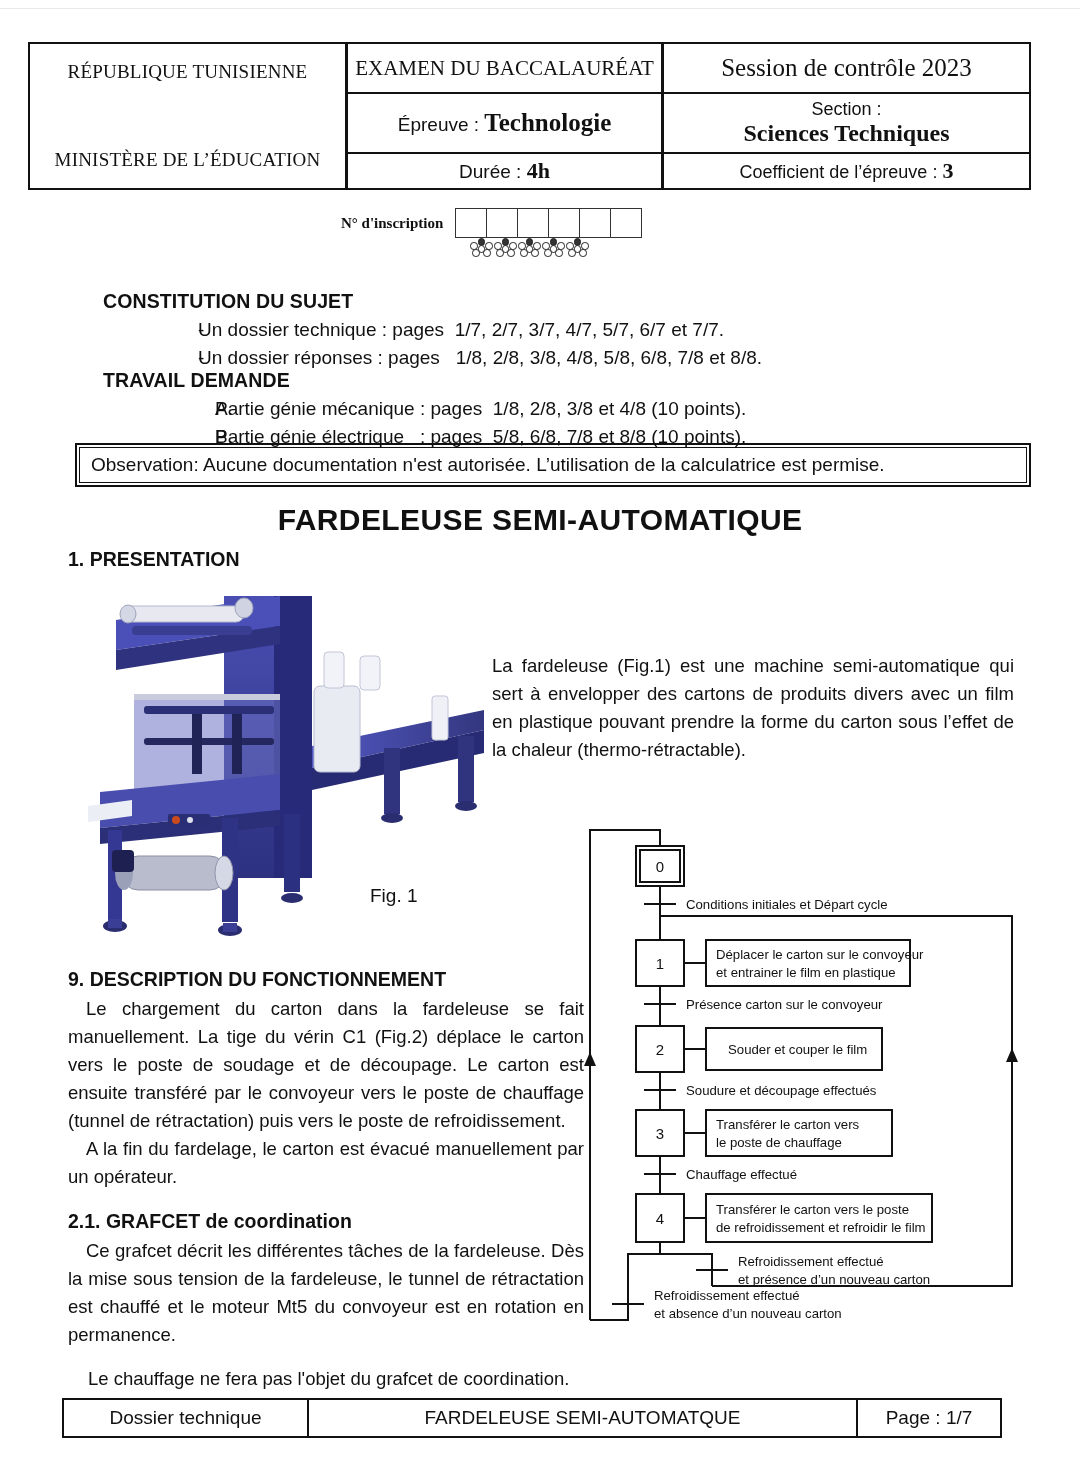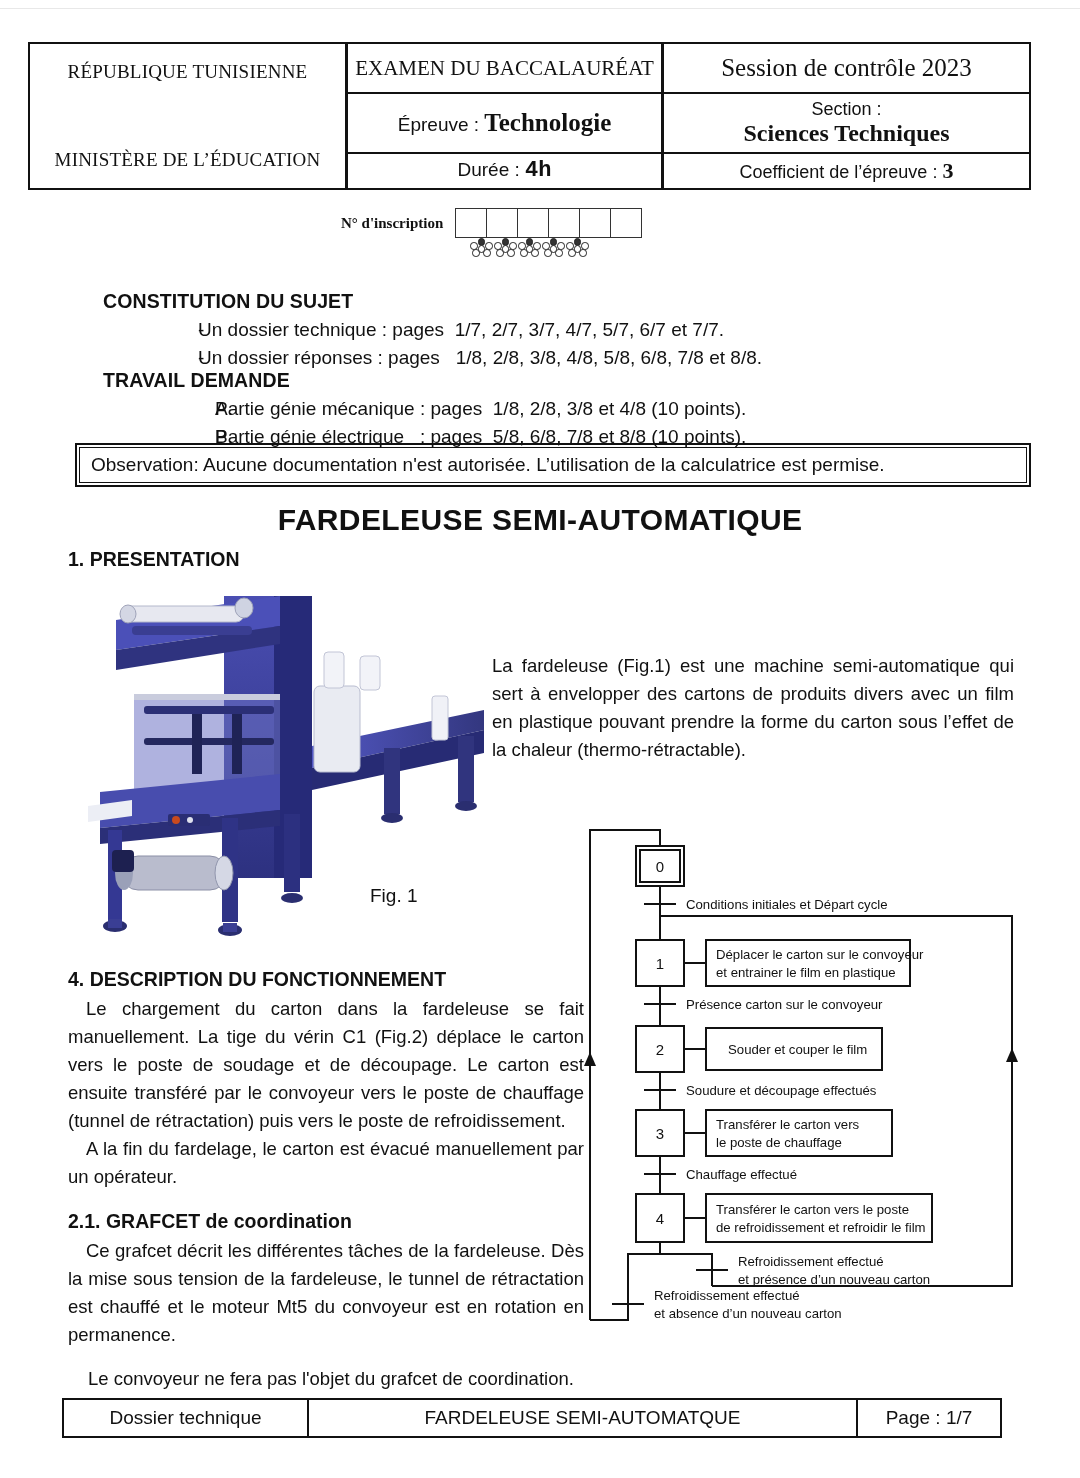--- a/index.html
+++ b/index.html
@@ -23,21 +23,21 @@
   .hdr-c2 .hdr-cell:last-child,.hdr-c3 .hdr-cell:last-child{border-bottom:none;}
   .r1{height:50px;} .r2{height:60px;} .r3{height:33px;}
   .ministry-line{font-family:"Liberation Serif", serif;font-size:19px;letter-spacing:.2px;}
   .exam-title{font-family:"Liberation Serif", serif;font-size:21px;}
   .session-title{font-family:"Liberation Serif", serif;font-size:25px;}
   .epreuve-row{font-size:19px;}
   .epreuve-val{font-family:"Liberation Serif", serif;font-weight:bold;font-size:25px;}
   .section-lbl{font-size:18px;}
   .section-val{font-family:"Liberation Serif", serif;font-weight:bold;font-size:24px;line-height:1.1;}
   .duree-row{font-size:19px;}
-  .duree-val{font-family:Liberation Mono, monospace;font-weight:bold;font-size:22px;}
+  .duree-val{font-family:Liberation Serif, serif;font-weight:bold;font-size:22px;}
   .coef-row{font-size:18px;}
   .coef-val{font-family:"Liberation Serif", serif;font-weight:bold;font-size:22px;}
 
   
   .reg-wrap{position:absolute;left:325px;top:208px;display:flex;align-items:center;}
   .reg-label{font-family:"Liberation Serif", serif;font-weight:bold;font-size:15px;margin-right:12px;margin-left:16px;}
   .reg-boxes{display:flex;border:1.5px solid #333;}
   .reg-boxes span{width:30px;height:28px;border-right:1.5px solid #333;display:block;}
   .reg-boxes span:last-child{border-right:none;}
   .flowers{position:absolute;left:470px;top:238px;display:flex;gap:1px;}
@@ -292,27 +292,27 @@
       <ellipse cx="220" cy="320" rx="11" ry="5" fill="#2a2e70"></ellipse>
       <rect x="36" y="341" width="14" height="9" fill="#3a3e94"></rect>
       <rect x="151" y="345" width="14" height="9" fill="#3a3e94"></rect>
     </svg>
   </div>
   <div class="figcap">Fig. 1</div>
 
   <div class="intro">La fardeleuse (Fig.1) est une machine semi-automatique qui sert à envelopper des cartons de produits divers avec un film en plastique pouvant prendre la forme du carton sous l’effet de la chaleur (thermo-rétractable).</div>
 
   <div class="bodycol">
-    <div class="h2">4. DESCRIPTION DU FONCTIONNEMENT</div>
+    <div class="h2">9. DESCRIPTION DU FONCTIONNEMENT</div>
     <p>Le chargement du carton dans la fardeleuse se fait manuellement. La  tige du vérin C1 (Fig.2) déplace le carton vers le poste de soudage et de découpage. Le carton est ensuite transféré par le convoyeur vers le poste de chauffage (tunnel de rétractation) puis vers le poste de refroidissement.</p>
     <p>A la fin du fardelage, le carton est évacué manuellement  par un opérateur.</p>
     <div class="h2 sec21">2.1. GRAFCET de coordination</div>
     <p>Ce grafcet décrit les différentes tâches de la fardeleuse. Dès la mise sous tension de la fardeleuse, le  tunnel de rétractation est chauffé et le moteur Mt5 du convoyeur est en rotation en permanence.</p>
   </div>
-  <div class="lastline">Le convoyeur ne fera pas l'objet du grafcet de coordination.</div>
+  <div class="lastline">Le chauffage ne fera pas l'objet du grafcet de coordination.</div>
 
   <div class="grafcet">
     <svg viewBox="0 0 452 545" xmlns="http://www.w3.org/2000/svg">
       <g stroke="#111" stroke-width="2" fill="none">
 
         <path d="M14,500 L14,10 L84,10 L84,26"></path>
 
         <path d="M14,232 l-6,14 l12,0 z" fill="#111" stroke="none"></path>
 
         <path d="M14,500 L52,500 L52,434 L84,434"></path>

